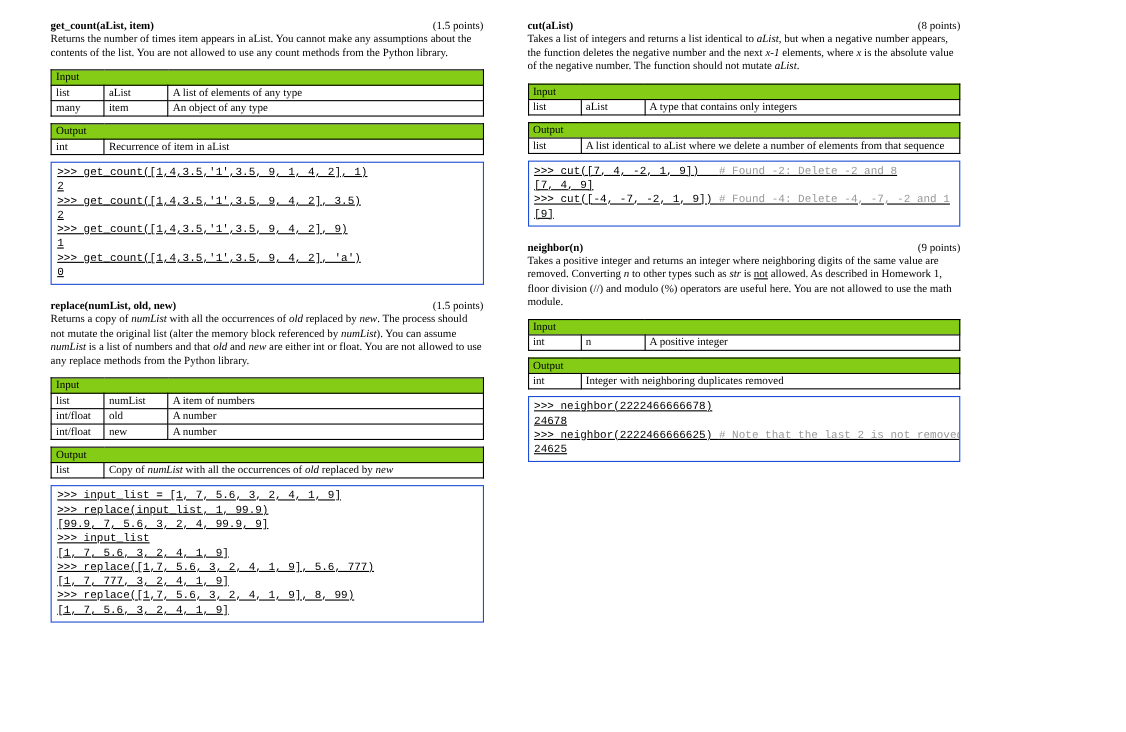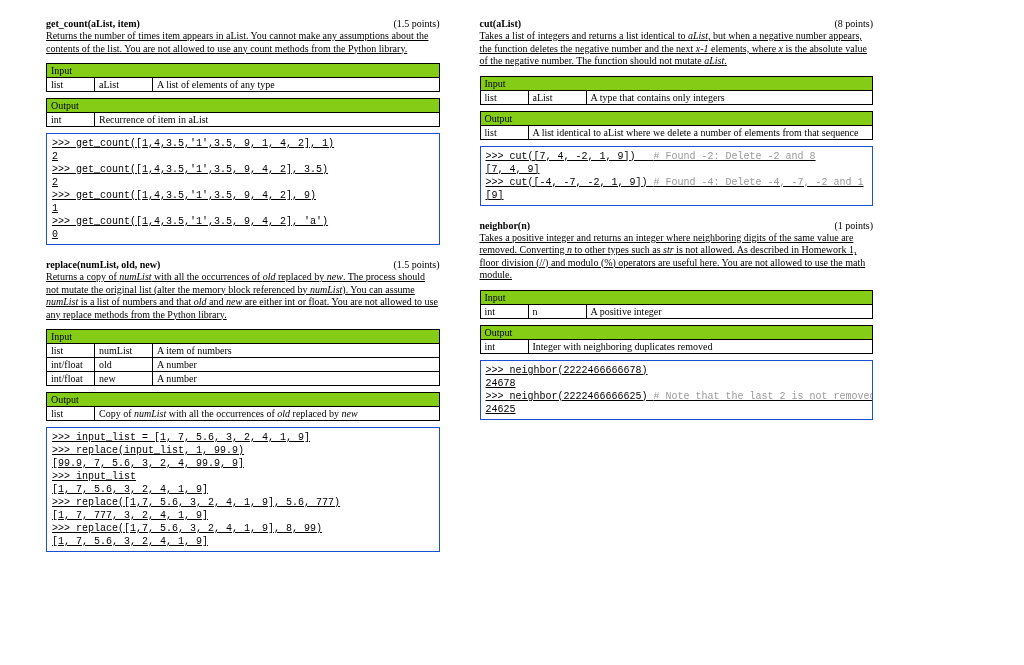--- a/index.html
+++ b/index.html
@@ -15,21 +15,21 @@
     height: 665px;
     display: flex;
     padding: 18px 30px 10px 46px;
     gap: 40px;
   }
   .col { flex: 1; min-width: 0; }
   .func { margin-bottom: 14px; }
   .fhead { display: flex; justify-content: space-between; align-items: baseline; }
   .fname { font-weight: bold; }
   .fpoints { font-weight: normal; }
-  .fdesc { margin: 1px 0 8px 0; line-height: 1.25; text-decoration: underline; }
+  .fdesc { margin: 1px 0 8px 0; line-height: 1.25; }
   .fdesc i { font-style: italic; }
 
   table.spec {
     width: 100%;
     border-collapse: collapse;
     margin-bottom: 6px;
     font-size: 10px;
   }
   table.spec td, table.spec th {
     border: 1px solid #000;
@@ -76,20 +76,25 @@
       <table class="spec">
         <tbody>
             <tr>
               <th class="hdr" colspan="3">Input</th>
             </tr>
         <tr>
           <td class="tcol">list</td>
           <td class="ncol">aList</td>
           <td>A list of elements of any type</td>
         </tr>
+        <tr>
+          <td class="tcol">many</td>
+          <td class="ncol">item</td>
+          <td>An object of any type</td>
+        </tr>
       </tbody>
         </table>
 
       <table class="spec">
         <tbody>
             <tr>
               <th class="hdr" colspan="2">Output</th>
             </tr>
         <tr>
           <td class="tcol">int</td>
@@ -199,21 +204,21 @@
 
       <div class="codebox"><span>&gt;&gt;&gt; cut([7, 4, -2, 1, 9])   </span><span class="cm"># Found -2: Delete -2 and 8</span>
 <span>[7, 4, 9]
 &gt;&gt;&gt; cut([-4, -7, -2, 1, 9]) </span><span class="cm"># Found -4: Delete -4, -7, -2 and 1</span>
 <span>[9]</span></div>
     </div>
 
     <div class="func">
       <div class="fhead">
         <span class="fname">neighbor(n)</span>
-        <span class="fpoints">(1 points)</span>
+        <span class="fpoints">(9 points)</span>
       </div>
       <div class="fdesc">Takes a positive integer and returns an integer where neighboring digits of the same value are removed. Converting <i>n</i> to other types such as <i>str</i> is <u>not</u> allowed. As described in Homework 1, floor division (//) and modulo (%) operators are useful here. You are not allowed to use the math module.</div>
 
       <table class="spec">
         <tbody>
             <tr>
               <th class="hdr" colspan="3">Input</th>
             </tr>
         <tr>
           <td class="tcol">int</td>

